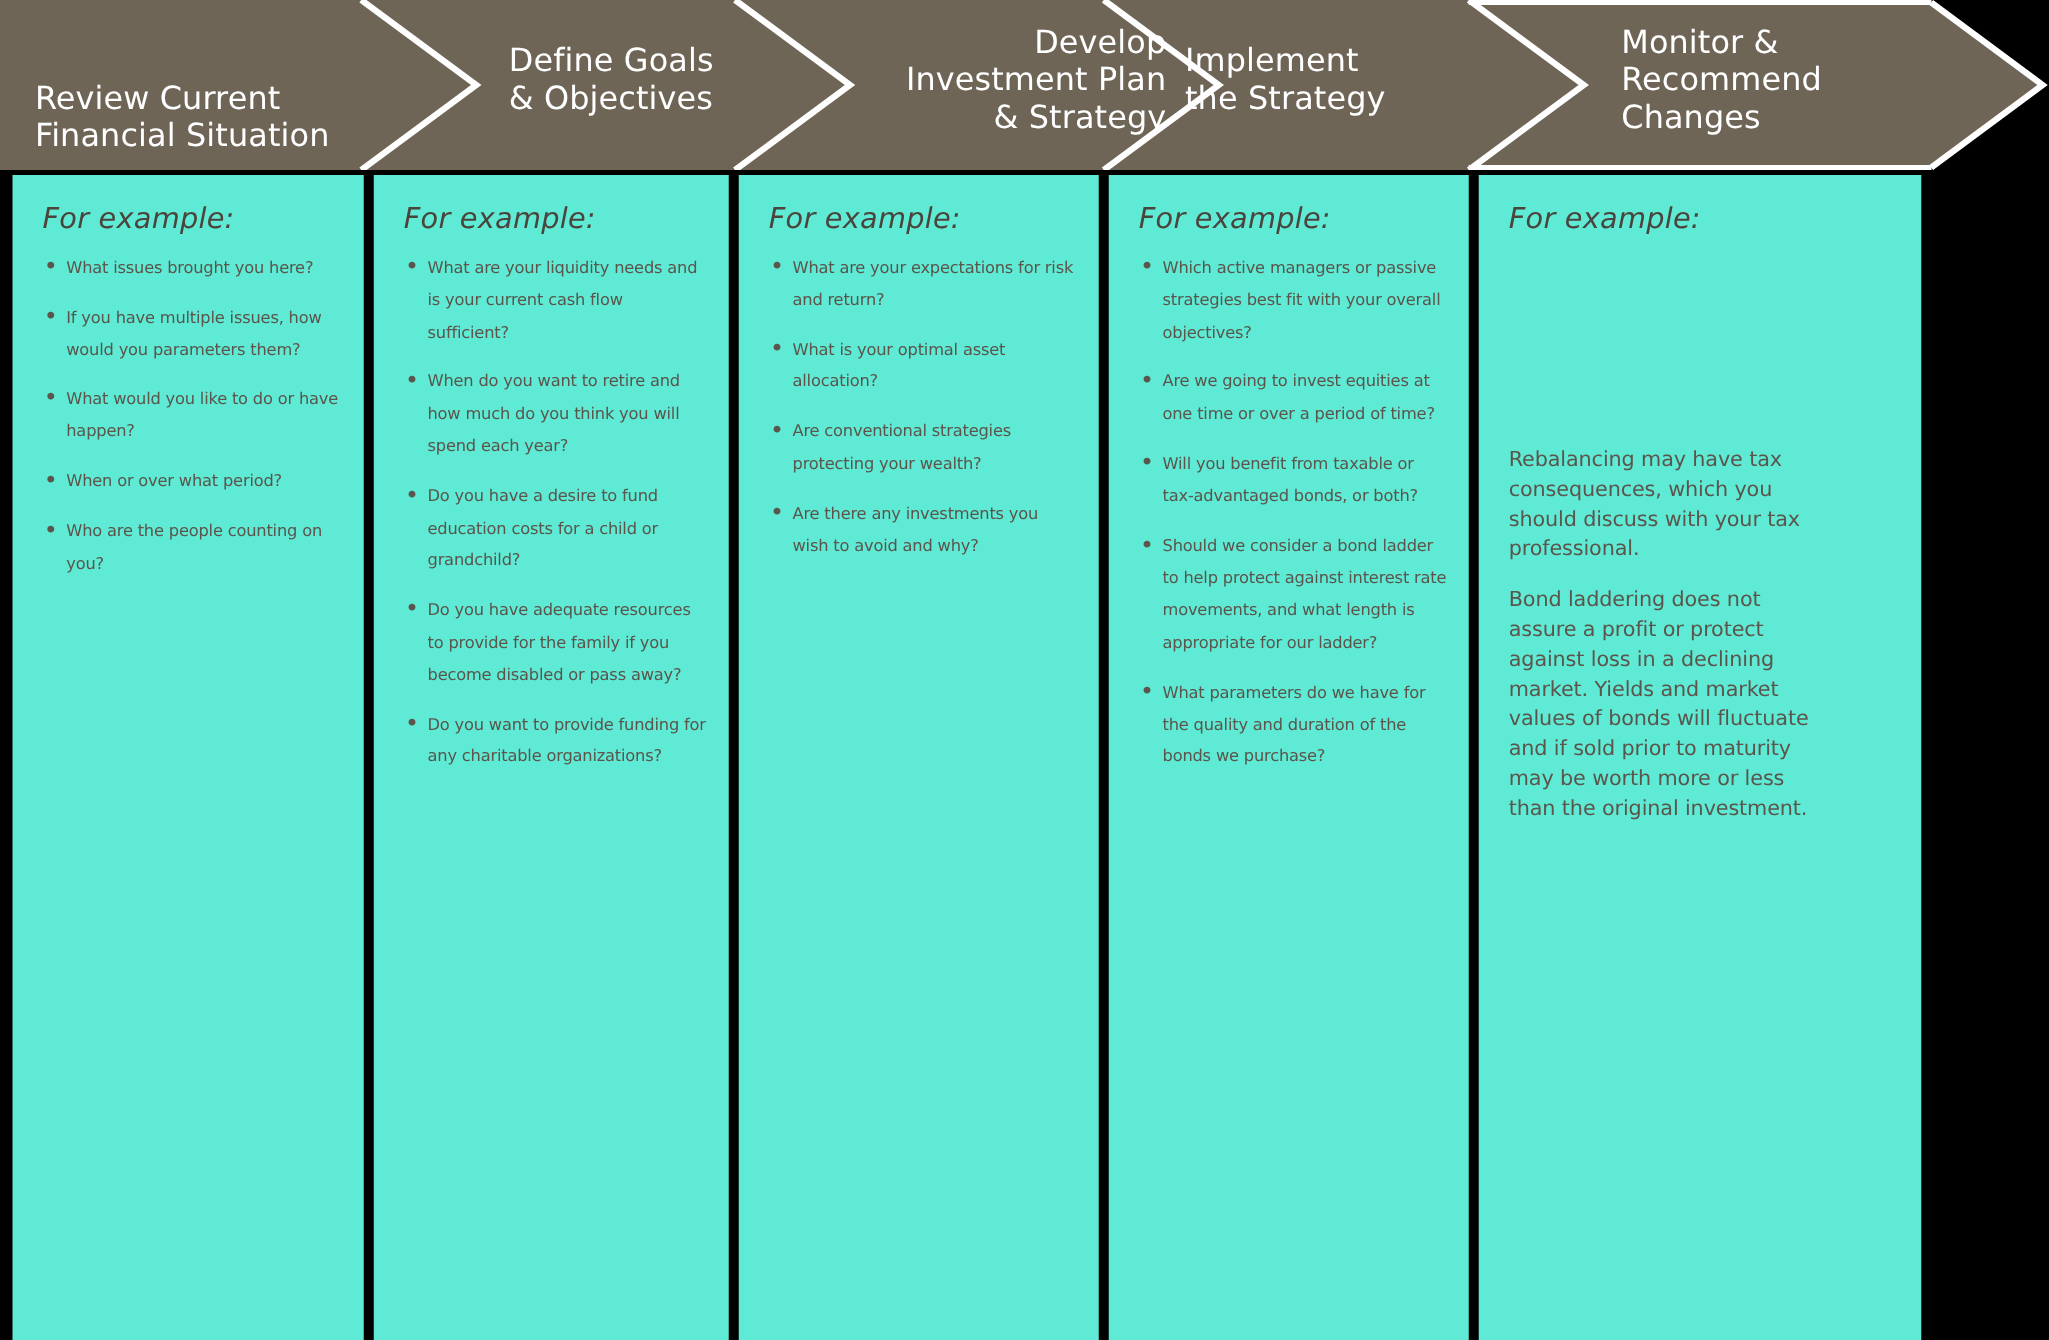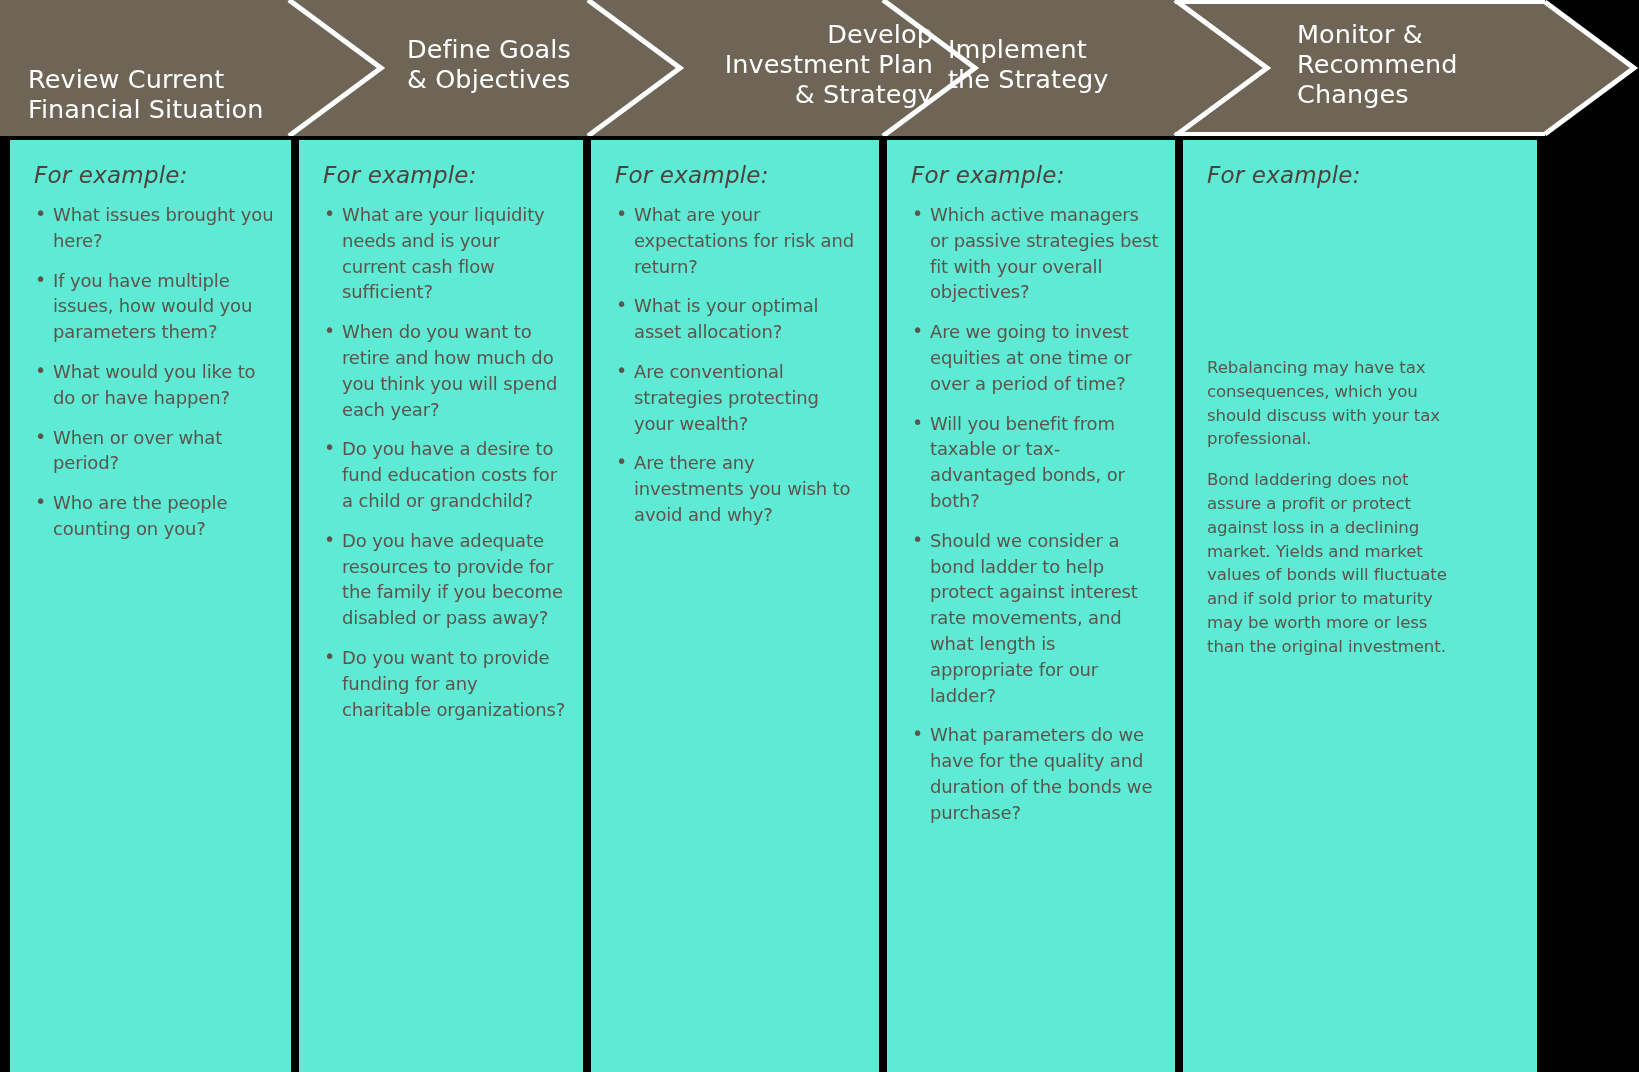--- a/index.html
+++ b/index.html
@@ -72,21 +72,21 @@
   ul.bullets {
     list-style: none;
     margin: 0;
     padding: 0;
   }
   ul.bullets li {
     position: relative;
     padding-left: 19px;
     margin-bottom: 14px;
     font-family: "DejaVu Sans", sans-serif;
-    font-size: 18px;
+    font-size: 13px;
     line-height: 25.8px;
     color: #5B554C;
     letter-spacing: -0.15px;
   }
   ul.bullets li::before {
     content: "\2022";
     position: absolute;
     left: 1px;
     top: -1px;
     font-size: 19px;

